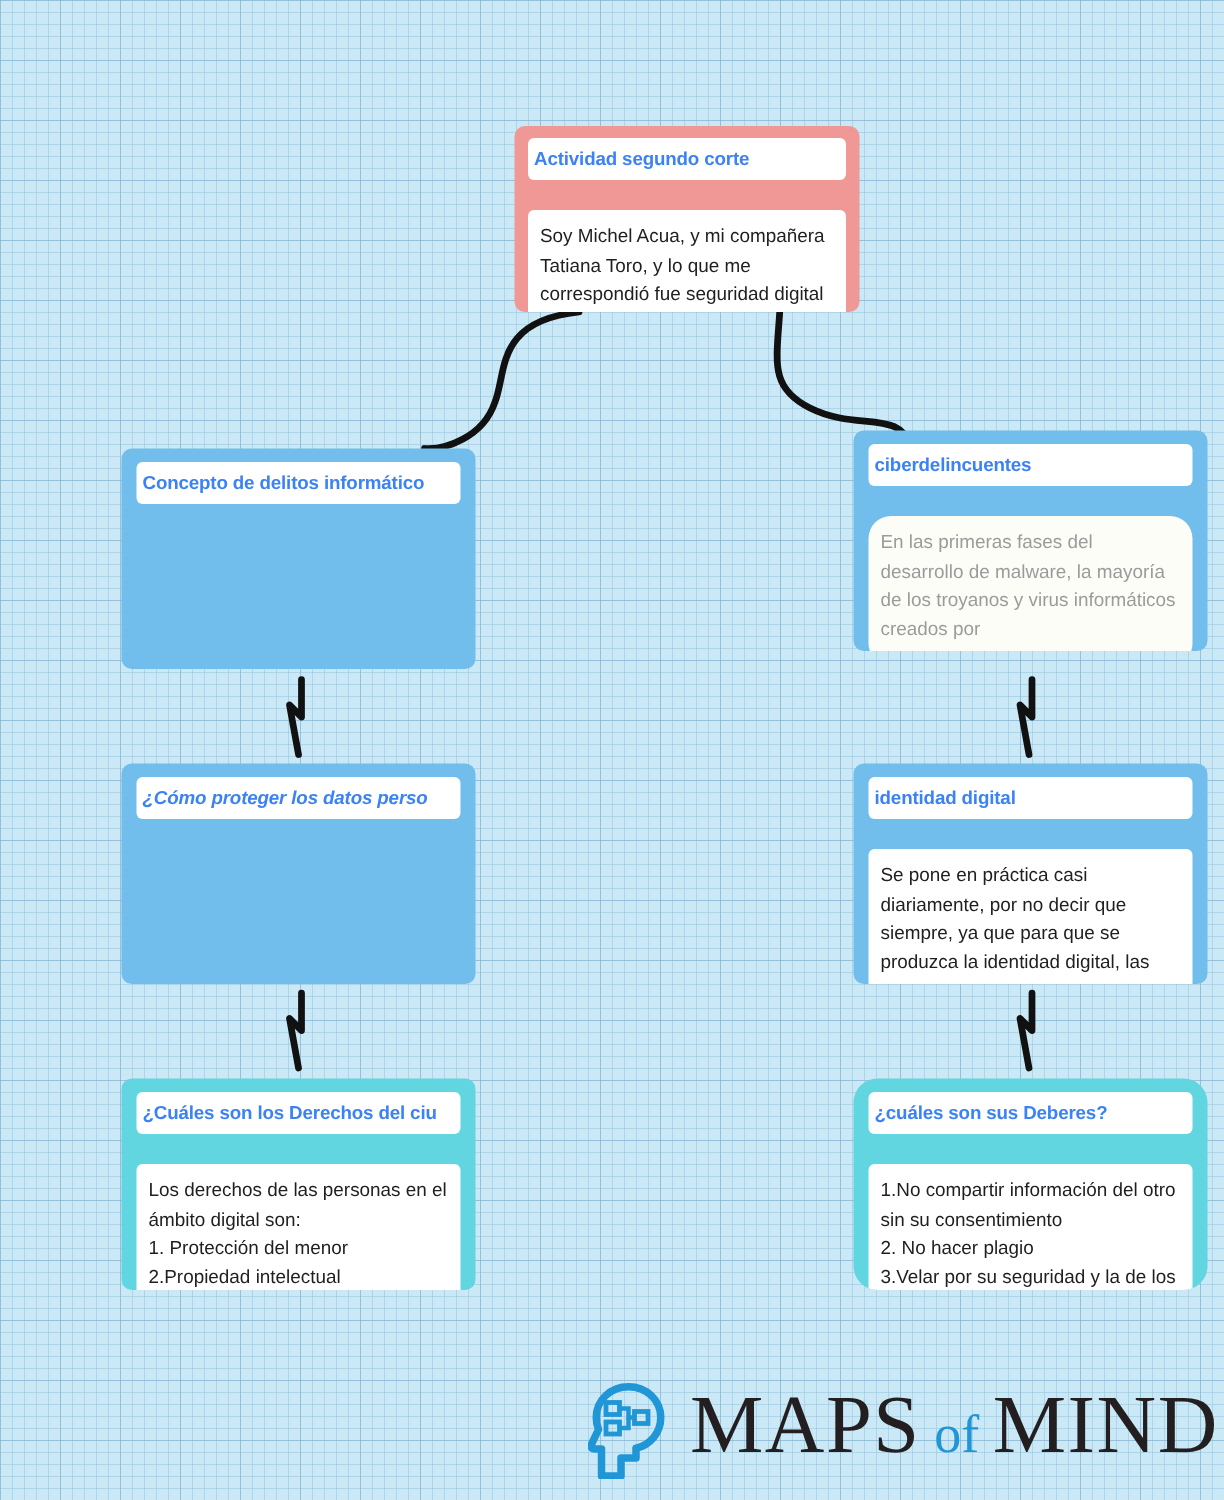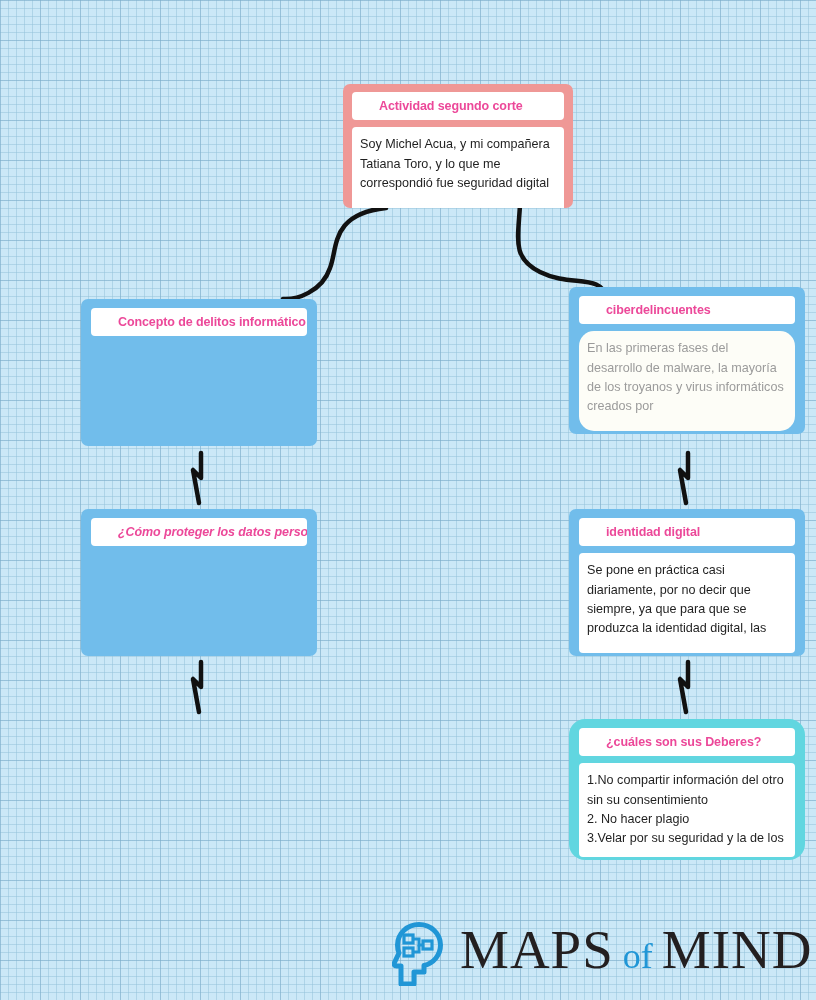--- a/index.html
+++ b/index.html
@@ -43,24 +43,24 @@
     box-sizing: border-box;
     border-radius: 7px;
     padding: 9px 10px 10px 10px;
     overflow: hidden;
   }
   .node-head {
     background: #ffffff;
     border-radius: 4px;
     font-size: 12.5px;
     font-weight: bold;
-    color: #ec4899;
+    color: #3b82f6;
     letter-spacing: -0.1px;
-    padding: 7px 9px 7px 27px;
-    margin-bottom: 7px;
+    padding: 7px 9px 7px 4px;
+    margin-bottom: 20px;
     white-space: nowrap;
     overflow: hidden;
     line-height: 1.15;
   }
   .node-body {
     background: #ffffff;
     border-radius: 4px;
     font-size: 12.6px;
     color: #1f1f1f;
     line-height: 19.3px;
@@ -147,20 +147,26 @@
 
   <div class="node blue" style="left:81px; top:509px; width:236px; height:147px;font-style:italic;">
     <div class="node-head">¿Cómo proteger los datos perso</div>
   </div>
 
   <div class="node blue" style="left:569px; top:509px; width:236px; height:147px;">
     <div class="node-head">identidad digital</div>
     <div class="node-body" style="height:88px;">Se pone en práctica casi diariamente, por no decir que siempre, ya que para que se produzca la identidad digital, las</div>
   </div>
 
+  <div class="node cyan" style="left:81px; top:719px; width:236px; height:141px;">
+    <div class="node-head">¿Cuáles son los Derechos del ciu</div>
+    <div class="node-body" style="height:82px;">Los derechos de las personas en el ámbito digital son:
+1. Protección del menor
+2.Propiedad intelectual</div>
+  </div>
 
   <div class="node cyan" style="left:569px; top:719px; width:236px; height:141px;border-radius:16px;">
     <div class="node-head">¿cuáles son sus Deberes?</div>
     <div class="node-body" style="height:82px;">1.No compartir información del otro sin su consentimiento
 2. No hacer plagio
 3.Velar por su seguridad y la de los</div>
   </div>
 
   <div id="logo">
     <span id="logo-mark">

